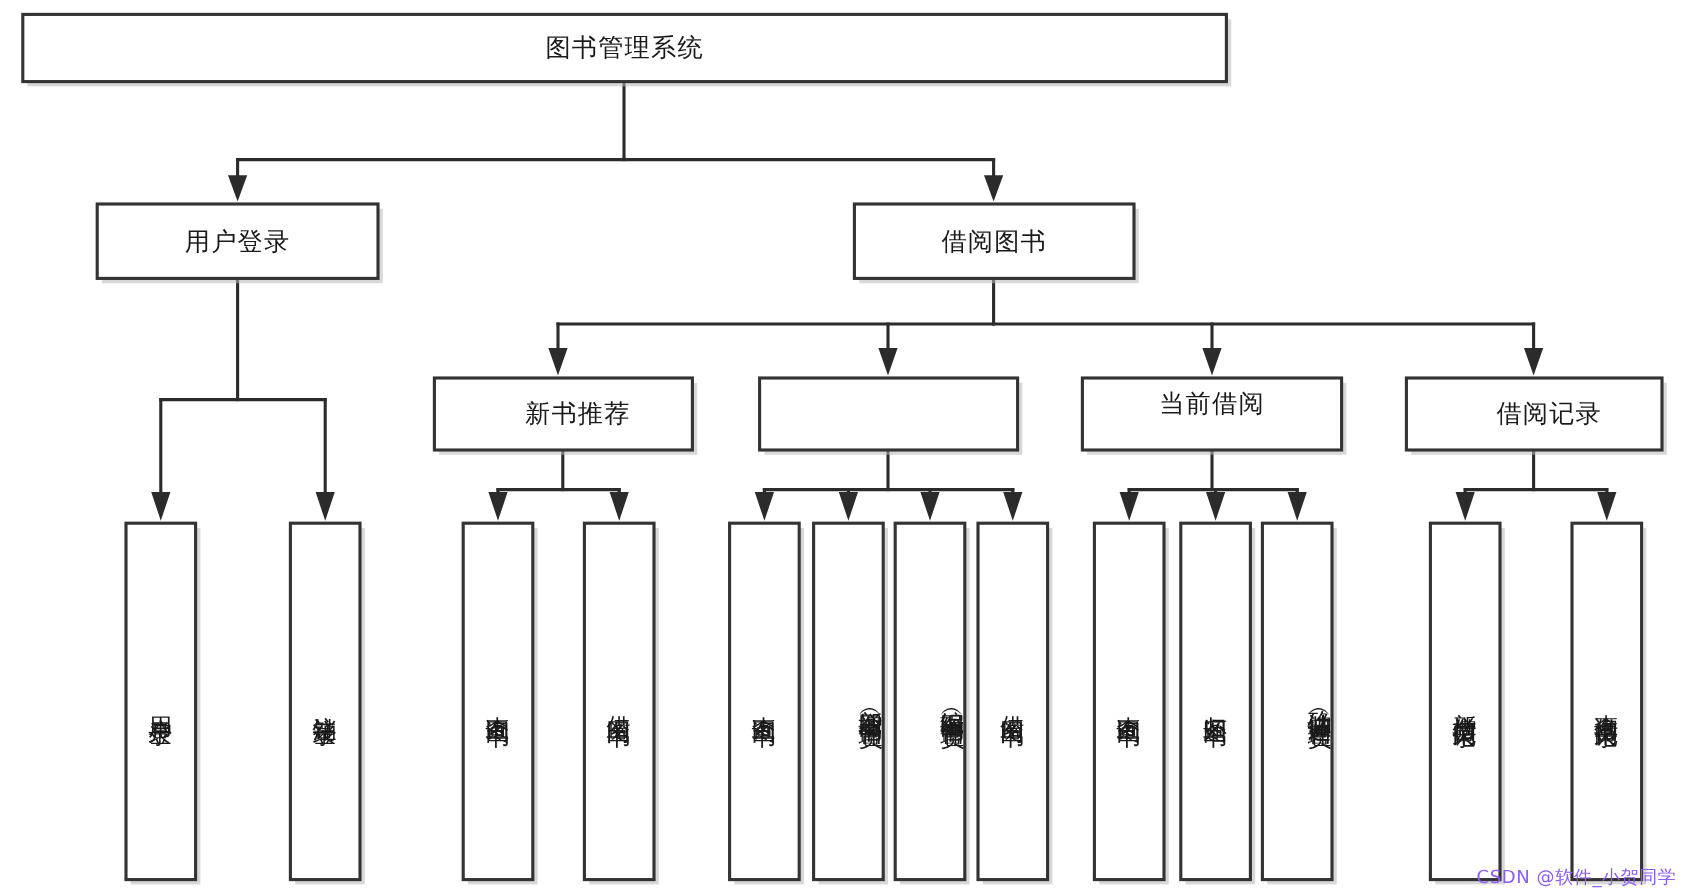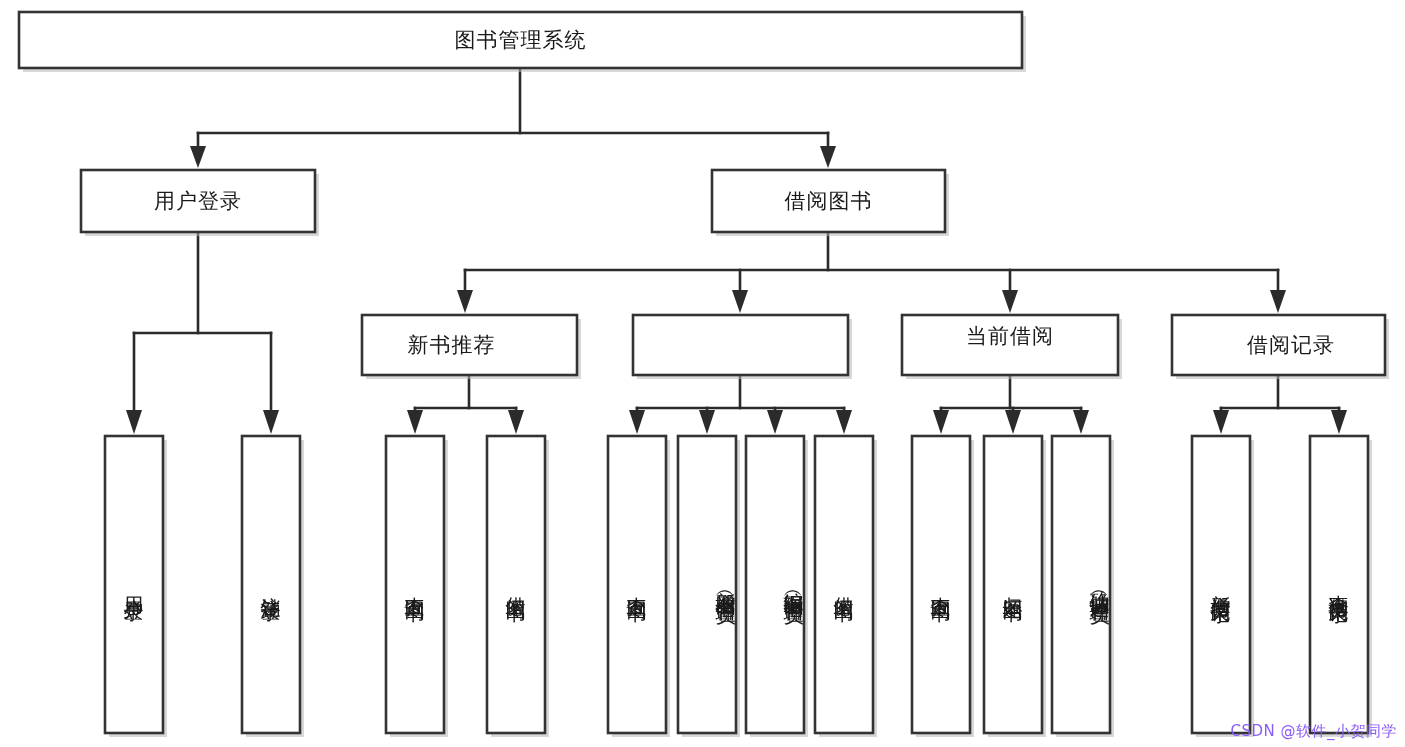--- a/index.html
+++ b/index.html
@@ -209,21 +209,21 @@
       <rect class="node-box" x="1310" y="436" width="58" height="297"></rect>
     </g>
   </svg>
 
   <div class="hlabel-wrap" style="left:19px; top:12px; width:1003px; height:56px;">图书管理系统</div>
 
   <div class="hlabel-wrap" style="left:81px; top:170px; width:234px; height:62px;">用户登录</div>
 
   <div class="hlabel-wrap" style="left:712px; top:170px; width:233px; height:62px;">借阅图书</div>
 
-  <div class="hlabel-wrap" style="left:344px; top:315px; width:215px; height:60px;">新书推荐</div>
+  <div class="hlabel-wrap" style="left:374px; top:315px; width:215px; height:60px;">新书推荐</div>
 
 
   <div class="hlabel-wrap" style="left:902px; top:306px; width:216px; height:60px;">当前借阅</div>
 
   <div class="hlabel-wrap" style="left:1176px; top:315px; width:230px; height:60px;">借阅记录</div>
 
   <div class="vlabel-wrap" style="left:105px; top:436px; width:58px; height:297px;">用户登录</div>
 
   <div class="vlabel-wrap" style="left:242px; top:436px; width:58px; height:297px;">注销登录</div>
 

